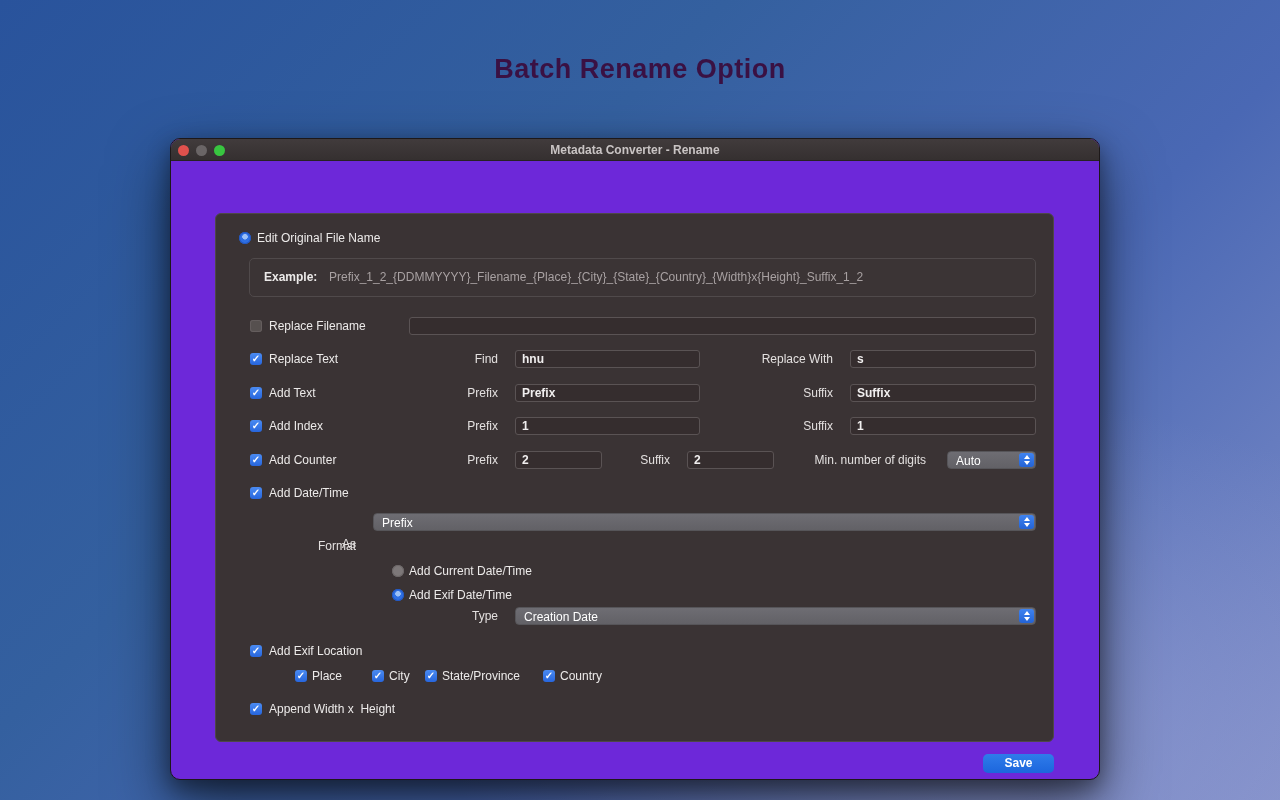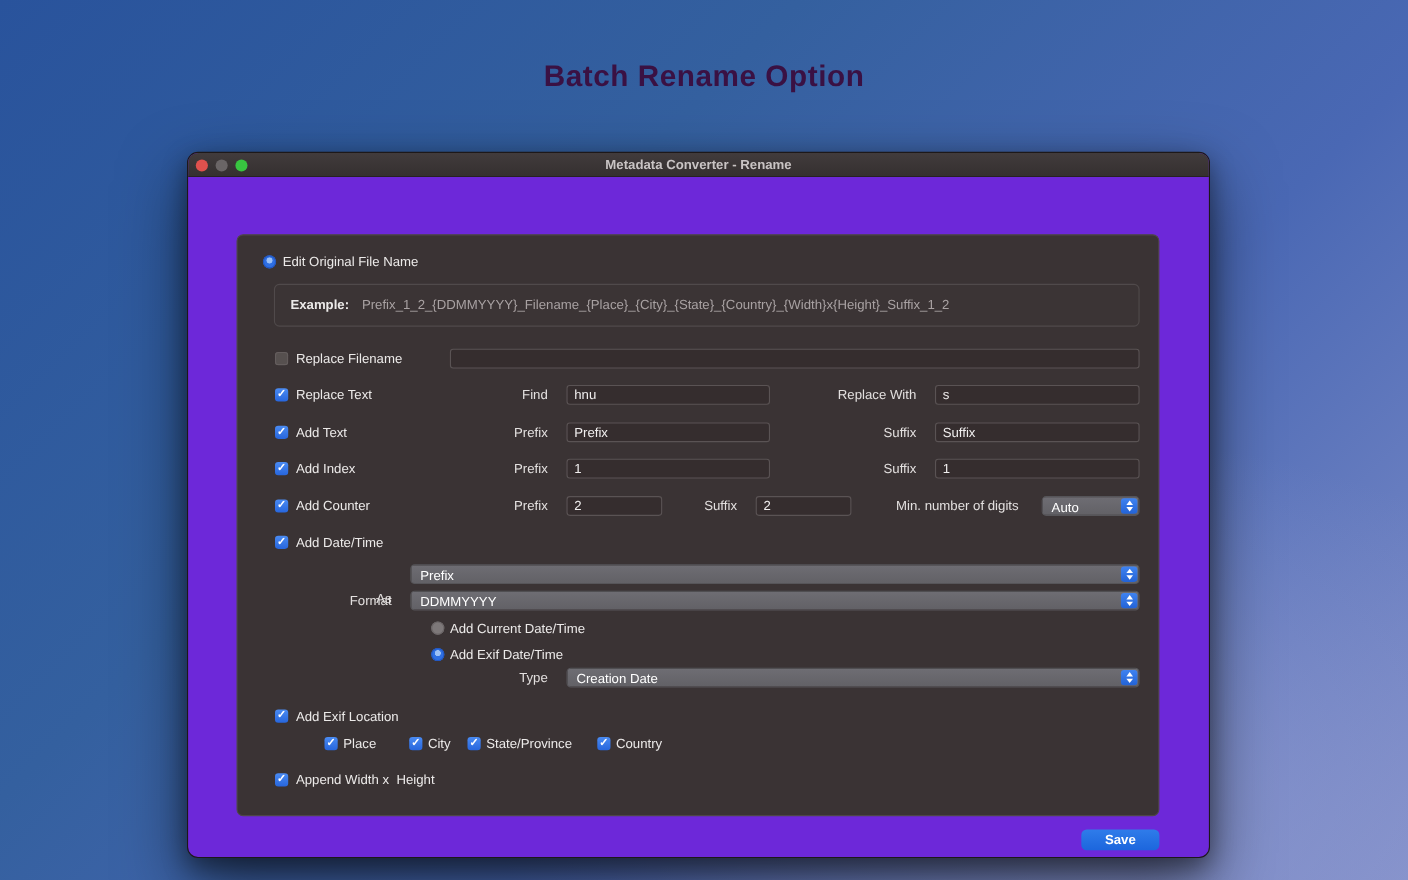--- a/index.html
+++ b/index.html
@@ -68,21 +68,21 @@
     position:absolute; left:14px; top:11px; font-size:12px; font-weight:bold; color:#eceae9;
   }
   .example-box .ex-value {
     position:absolute; left:79px; top:11px; font-size:12px; color:#a8a1a2; white-space:pre;
   }
 
   input.field {
     position:absolute; height:18px; background:#352d2e;
     border:1px solid #5a5354; border-radius:3px;
     color:#f0eeee; font-size:12px; font-family:"Liberation Sans", sans-serif;
-    padding:0 6px; outline:none;
+    padding:0 6px; outline:none;font-weight:bold;
   }
 
   .dd {
     position:absolute; height:18px; background:linear-gradient(#6e6d73, #626166);
     border:1px solid #565559; border-radius:4px; color:#ffffff; font-size:12px;
   }
   .dd .dd-text { position:absolute; left:8px; top:1px; line-height:16px; white-space:pre; }
   .dd .stepper {
     position:absolute; right:1px; top:1px; width:15px; height:14px;
     background:linear-gradient(#3f83f0, #2363d6); border-radius:3px;
@@ -170,24 +170,20 @@
   <span class="cb on" style="left:79px; top:348px;"></span>
   <span class="lbl" style="left:98px; top:346px;">Add Date/Time</span>
 
   <span class="mini" style="left:85px; top:397px; width:100px;">As</span>
   <div class="dd" style="left:202px; top:374px; width:663px;">
     <span class="dd-text">Prefix</span>
     <span class="stepper"></span>
   </div>
 
   <span class="mini" style="left:85px; top:399px; width:100px;">Format</span>
-  <div class="dd" style="left:202px; top:398px; width:663px;">
-    <span class="dd-text">DDMMYYYY</span>
-    <span class="stepper"></span>
-  </div>
 
   <span class="radio off" style="left:221px; top:426px;"></span>
   <span class="lbl" style="left:238px; top:424px;">Add Current Date/Time</span>
 
   <span class="radio on" style="left:221px; top:450px;"></span>
   <span class="lbl" style="left:238px; top:448px;">Add Exif Date/Time</span>
 
   <span class="mini" style="left:227px; top:469px; width:100px;">Type</span>
   <div class="dd" style="left:344px; top:468px; width:521px;">
     <span class="dd-text">Creation Date</span>

